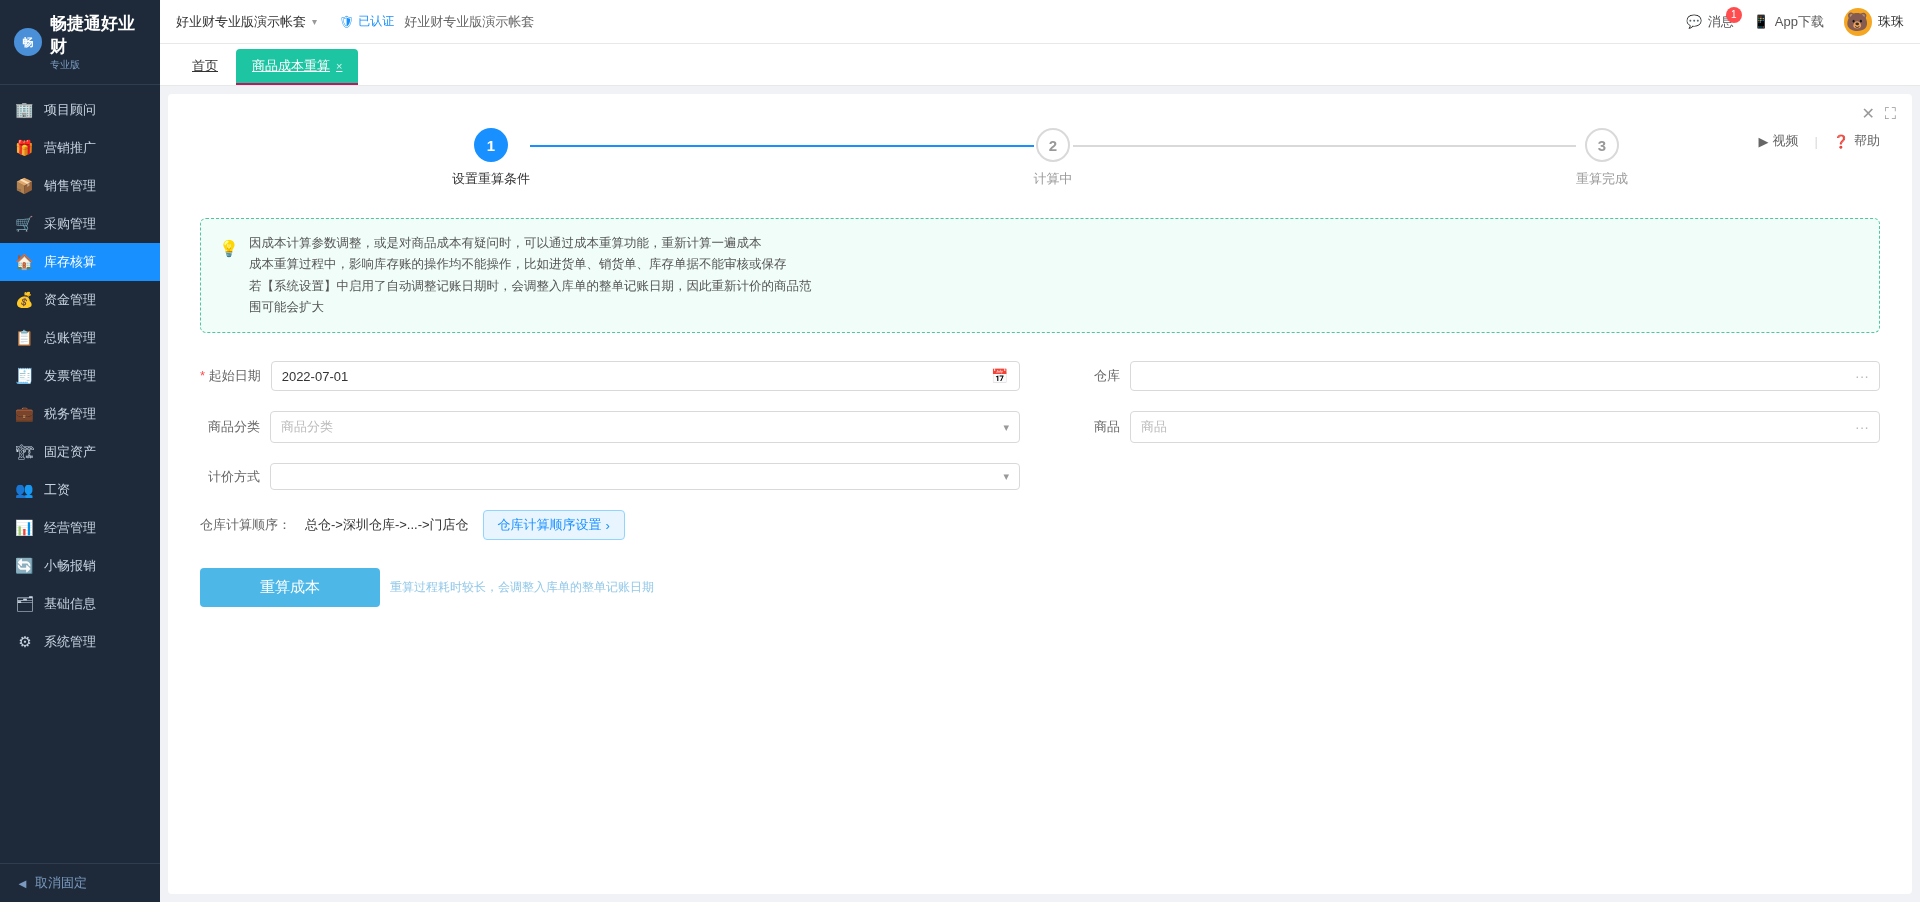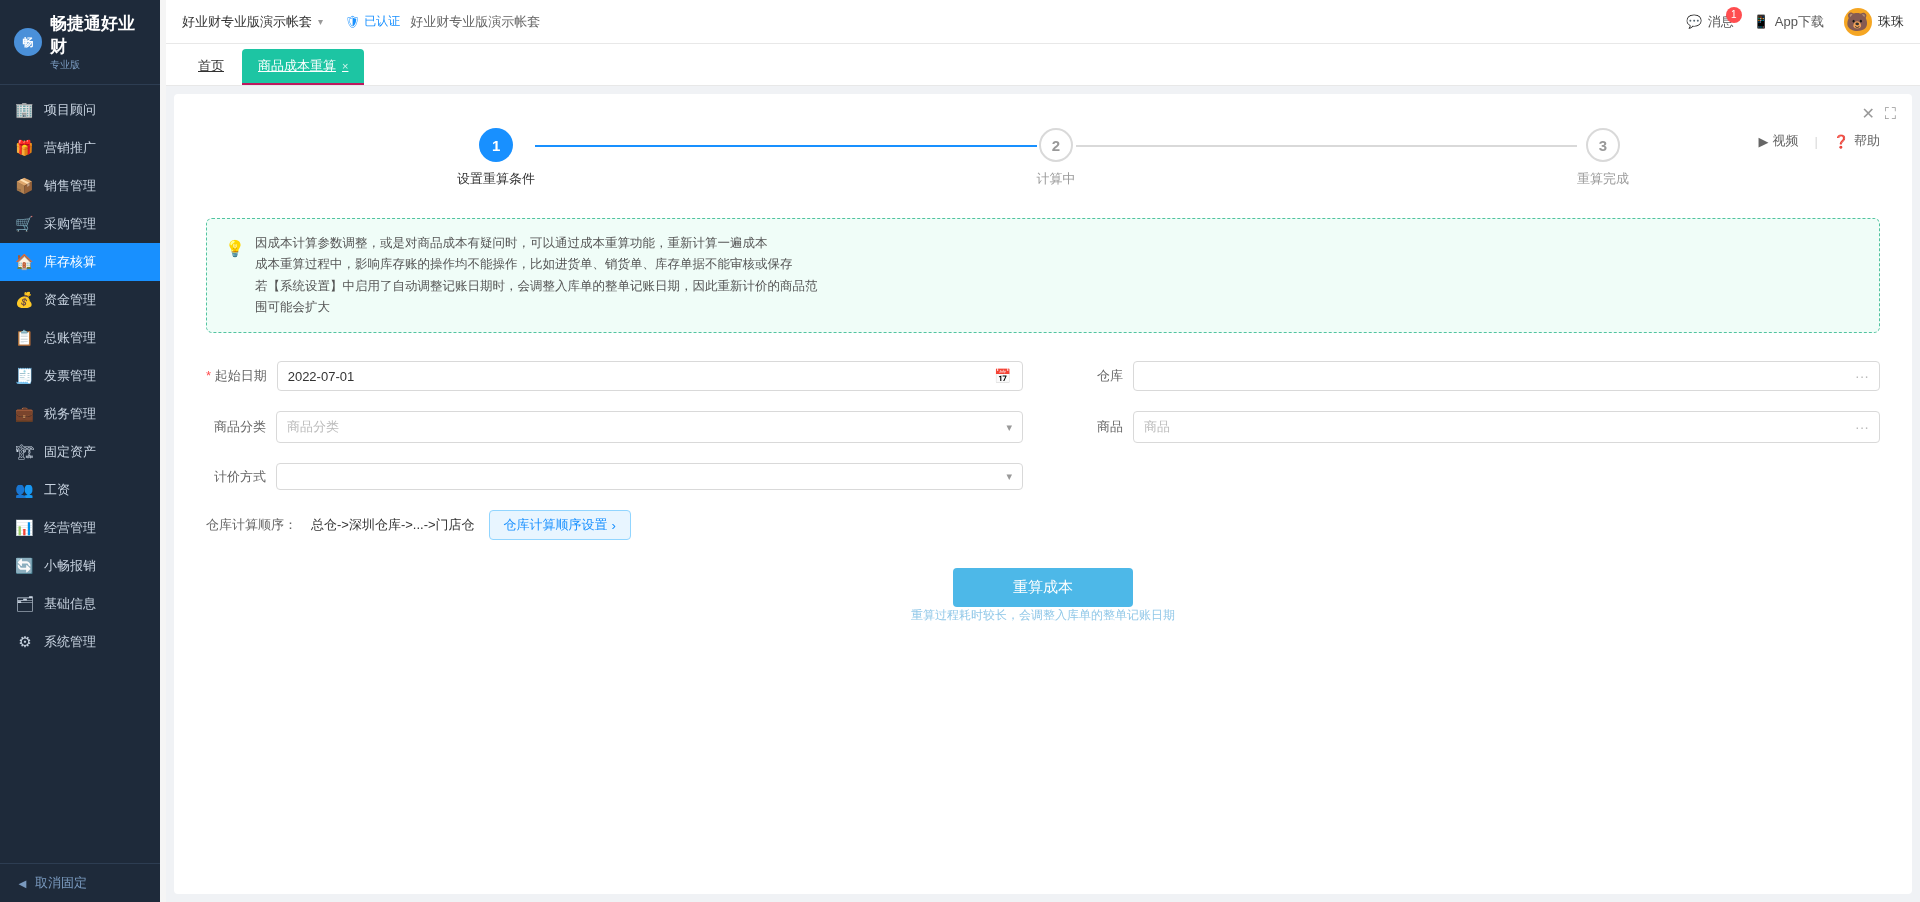--- a/index.html
+++ b/index.html
@@ -47,21 +47,21 @@
     .sidebar-item.active { background: #1890ff; color: #fff; }
     .sidebar-item-icon { width: 18px; height: 18px; display: flex; align-items: center; justify-content: center; flex-shrink: 0; font-size: 15px; }
     .sidebar-footer {
       padding: 10px 16px;
       display: flex; align-items: center; gap: 6px;
       color: #7a9abf; cursor: pointer; font-size: 13px;
       border-top: 1px solid #2d3d52;
     }
 
     
-    .main { flex: 1; display: flex; flex-direction: column; background: #f0f2f5; overflow: hidden; margin-left: 6px; }
+    .main { flex: 1; display: flex; flex-direction: column; background: #f0f2f5; overflow: hidden; }
 
     
     .topbar {
       height: 44px;
       background: #fff;
       display: flex;
       align-items: center;
       padding: 0 16px;
       border-bottom: 1px solid #e8e8e8;
       gap: 10px;
@@ -231,22 +231,23 @@
       border-radius: 4px;
       padding: 5px 14px;
       font-size: 13px;
       cursor: pointer;
       display: flex; align-items: center; gap: 4px;
     }
 
     
     .submit-area {
       display: flex;
-      flex-direction: column;
+      flex-direction: row;
       align-items: center;
+      gap: 10px;
       margin-top: 20px;
     }
     .btn-primary {
       background: #4db8e8;
       color: #fff;
       border: none;
       border-radius: 4px;
       padding: 10px 60px;
       font-size: 15px;
       cursor: pointer;

